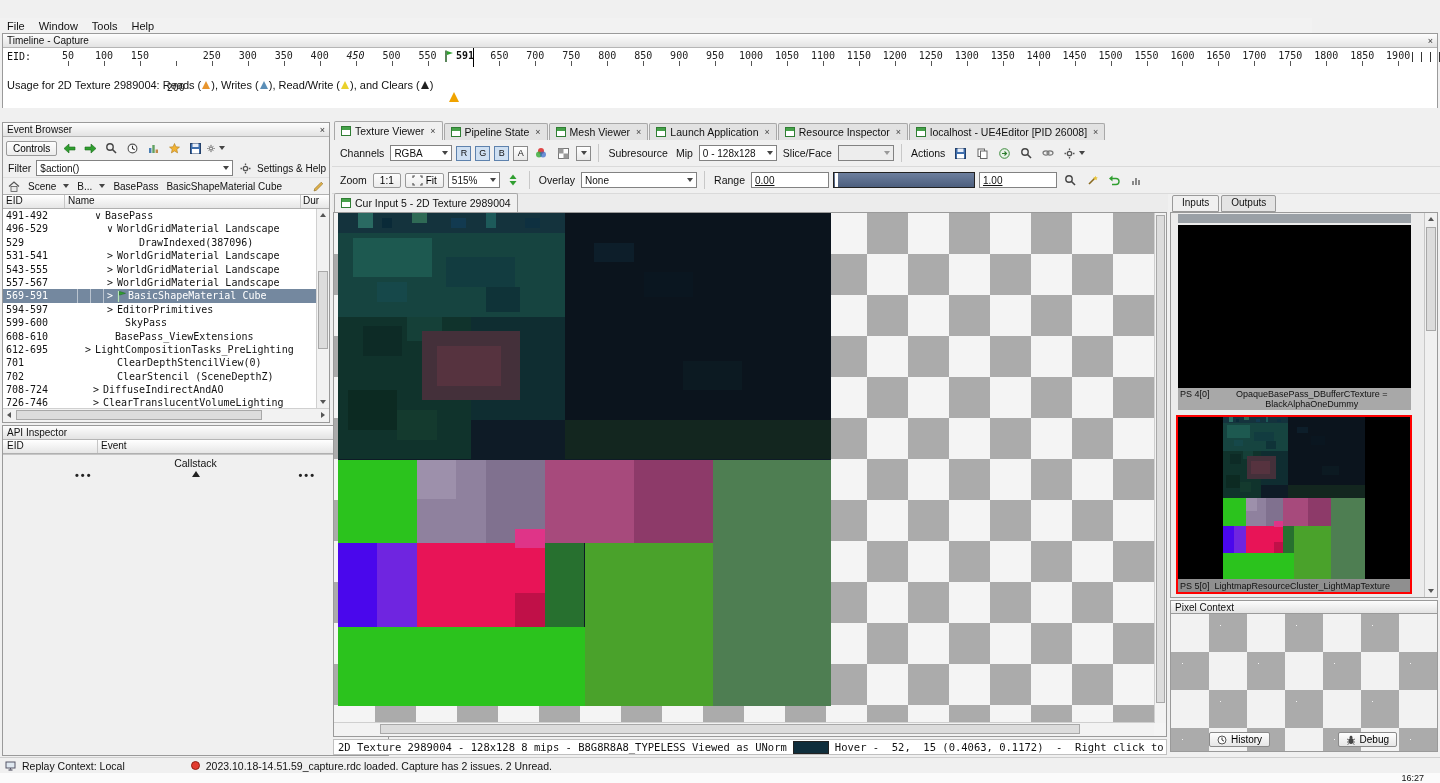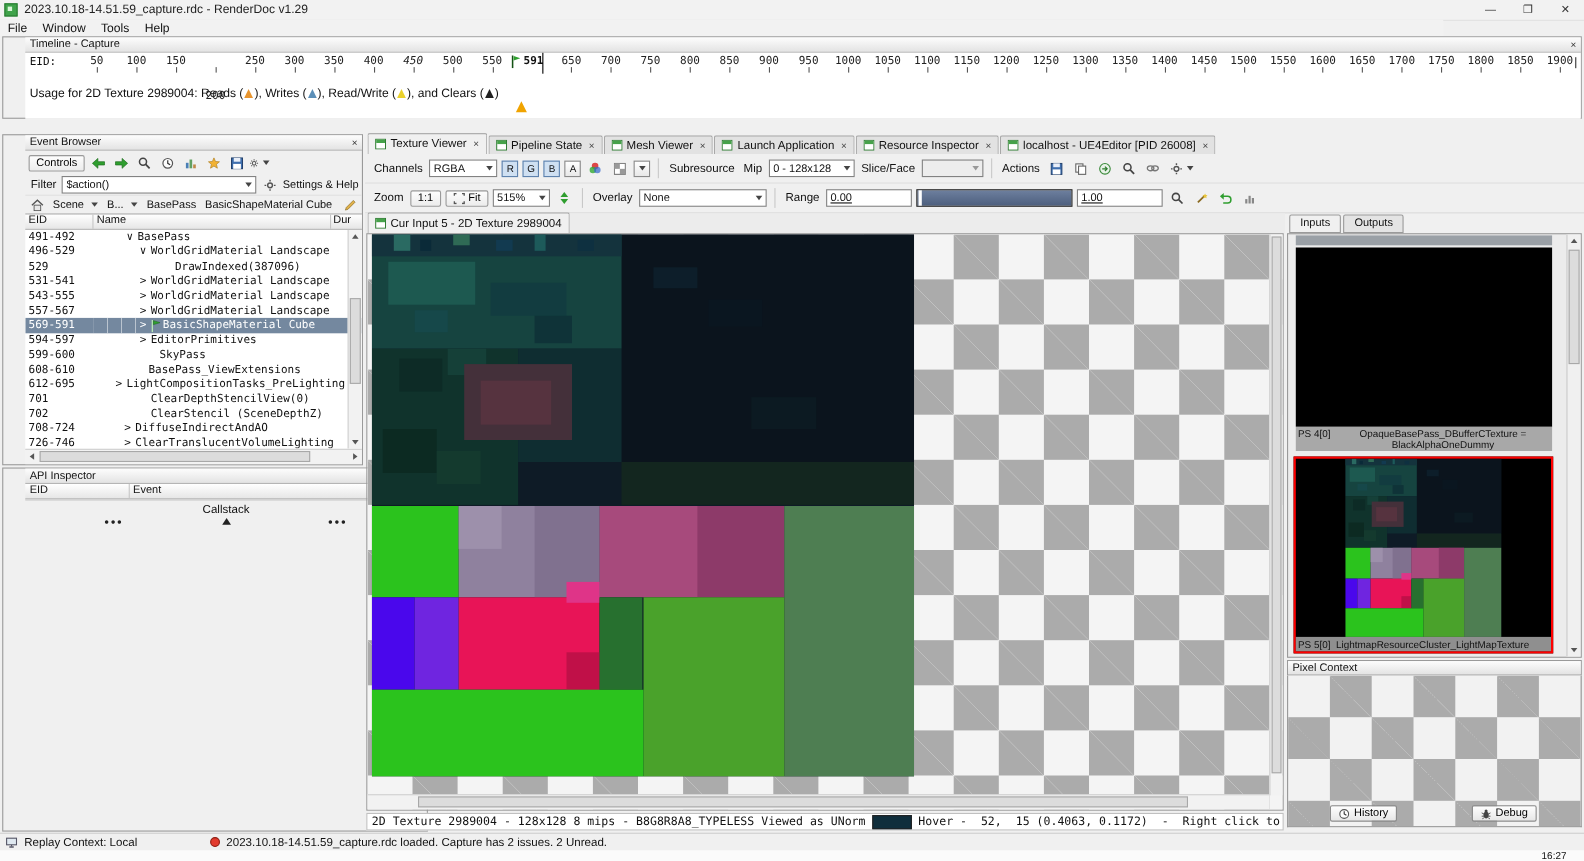--- a/index.html
+++ b/index.html
@@ -9,21 +9,21 @@
   
   .titlebar{position:absolute;left:0;top:0;width:1440px;height:18px;background:#f2f2f2;border-bottom:1px solid #e2e2e2;display:flex;align-items:center;}
   .app-icon{width:12px;height:12px;margin-left:4px;background:#3fa34a;border:1px solid #2a7a33;box-sizing:border-box;}
   .app-icon i{display:block;width:4px;height:4px;background:#d8f5d8;margin:2px;}
   .title-text{margin-left:6px;font-size:11px;color:#222;}
   .win-btns{margin-left:auto;display:flex;height:100%;}
   .win-btn{width:34px;height:100%;display:flex;align-items:center;justify-content:center;font-size:10px;color:#333;}
   .menubar{position:absolute;left:0;top:18px;width:1312px;height:15px;background:#f2f2f2;display:flex;align-items:center;}
   .menu-item{padding:0 7px;font-size:11px;}
   
-  .panel{position:absolute;border:1px solid #9a9a9a;background:#f0f0f0;box-sizing:border-box;padding-left:20px;}
+  .panel{position:absolute;border:1px solid #9a9a9a;background:#f0f0f0;box-sizing:border-box;}
   .panel-hdr{height:13px;background:linear-gradient(#fdfdfd,#e3e3e3);border-bottom:1px solid #b5b5b5;display:flex;align-items:center;font-size:10px;padding:0 4px;}
   .panel-x{margin-left:auto;font-size:9px;color:#333;}
   
   .timeline{left:2px;top:33px;width:1436px;height:75px;}
   .tl-body{position:relative;background:#fff;height:60px;}
   .eid-lab{position:absolute;left:4px;top:3px;font:10px "DejaVu Sans Mono",monospace;}
   .tick-num{position:absolute;top:2px;transform:translateX(-50%);font:10px "DejaVu Sans Mono",monospace;color:#222;}
   .tick-line{position:absolute;top:13px;width:1px;height:5px;background:#555;}
   .tick-pipe{position:absolute;top:4px;width:1px;height:10px;background:#333;}
   .cur-flag{position:absolute;left:441px;top:2px;}
@@ -123,31 +123,20 @@
   
   .app-status{position:absolute;left:0;top:757px;width:1440px;height:16px;background:#f0f0f0;border-top:1px solid #cfcfcf;display:flex;align-items:center;gap:6px;padding:0 5px;box-sizing:border-box;font-size:10.5px;}
   .red-dot{width:9px;height:9px;border-radius:50%;background:#e23b2e;border:1px solid #8f1d12;box-sizing:border-box;flex:none;}
   .taskbar{position:absolute;left:0;top:773px;width:1440px;height:10px;background:#fbfbfb;font-size:9px;display:flex;justify-content:flex-end;padding-right:16px;box-sizing:border-box;color:#111;}
 </style>
 </head>
 <body>
 
 <div class="app">
 
-  <div class="titlebar">
-    <span class="app-icon">
-        <i></i>
-      </span>
-    <span class="title-text">2023.10.18-14.51.59_capture.rdc - RenderDoc v1.29</span>
-    <div class="win-btns">
-      <span class="win-btn">—</span>
-      <span class="win-btn">❐</span>
-      <span class="win-btn">✕</span>
-    </div>
-  </div>
 
   <div class="menubar">
       <div class="menu-item">File</div>
       <div class="menu-item">Window</div>
       <div class="menu-item">Tools</div>
       <div class="menu-item">Help</div>
     </div>
 
   <div class="panel timeline">
     <div class="panel-hdr">

